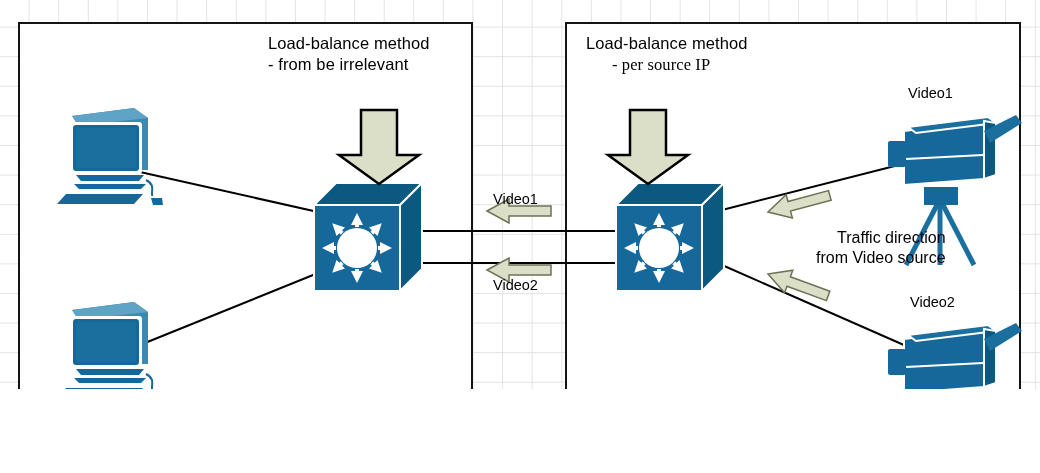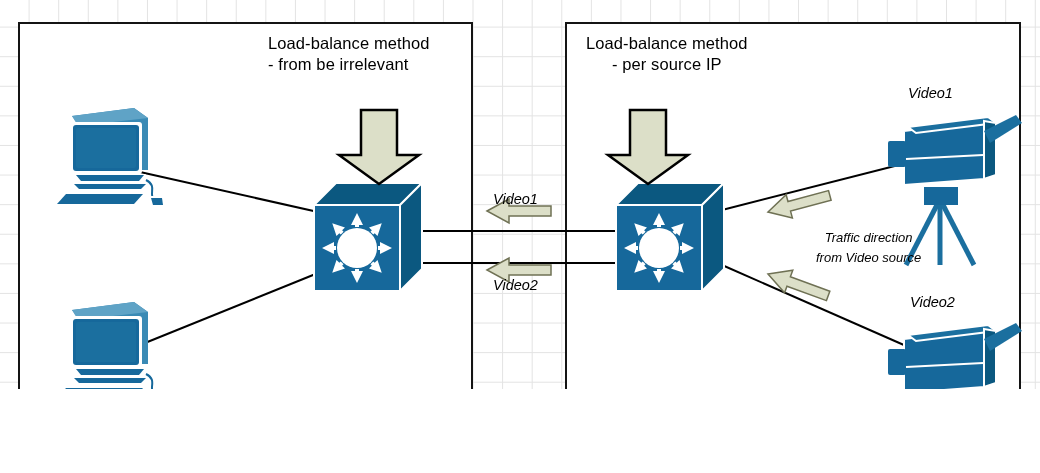--- a/index.html
+++ b/index.html
@@ -45,30 +45,29 @@
   }
   #title-left  { left: 268px; top: 33px; }
   #title-right { left: 586px; top: 33px; }
 
   .node-label {
     position: absolute;
     font-size: 14.5px;
     line-height: 18px;
     color: #000000;
     white-space: nowrap;
-    font-style: italic;
   }
   #label-video1      { left: 908px; top: 84px; }
   #label-video2      { left: 910px; top: 293px; }
   #label-link-video1 { left: 493px; top: 190px; }
   #label-link-video2 { left: 493px; top: 276px; }
   #label-traffic {
     left: 816px; top: 228px;
-    font-size: 13px; line-height: 20px;
-    text-align: center;
+    font-size: 16px; line-height: 20px;
+    text-align: right;
     white-space: pre;
   }
 
   svg.layer {
     position: absolute;
     left: 0; top: 0;
     width: 1040px;
     height: 473px;
     overflow: visible;
     pointer-events: none;
@@ -82,21 +81,21 @@
 </head>
 <body>
 
 <div id="canvas">
 
   <div class="panel" id="panel-left"></div>
   <div class="panel" id="panel-right"></div>
 
   <div class="panel-title" id="title-left"><span>Load-balance method</span><br><span>- from be irrelevant</span></div>
 
-  <div class="panel-title" id="title-right"><span>Load-balance method</span><br><span style="padding-left:26px;display:inline-block;">- per source IP</span></div>
+  <div class="panel-title" id="title-right"><span>Load-balance method</span><br><span style="padding-left:26px;display:inline-block;font-family:Liberation Serif, serif;">- per source IP</span></div>
 
   <svg class="layer" id="links-layer" viewBox="0 0 1040 473">
 
     <line class="link-line" x1="140" y1="172" x2="318" y2="212"></line>
 
     <line class="link-line" x1="140" y1="345" x2="318" y2="273"></line>
 
     <line class="link-line" x1="415" y1="231" x2="620" y2="231"></line>
 
     <line class="link-line" x1="415" y1="263" x2="620" y2="263"></line>

